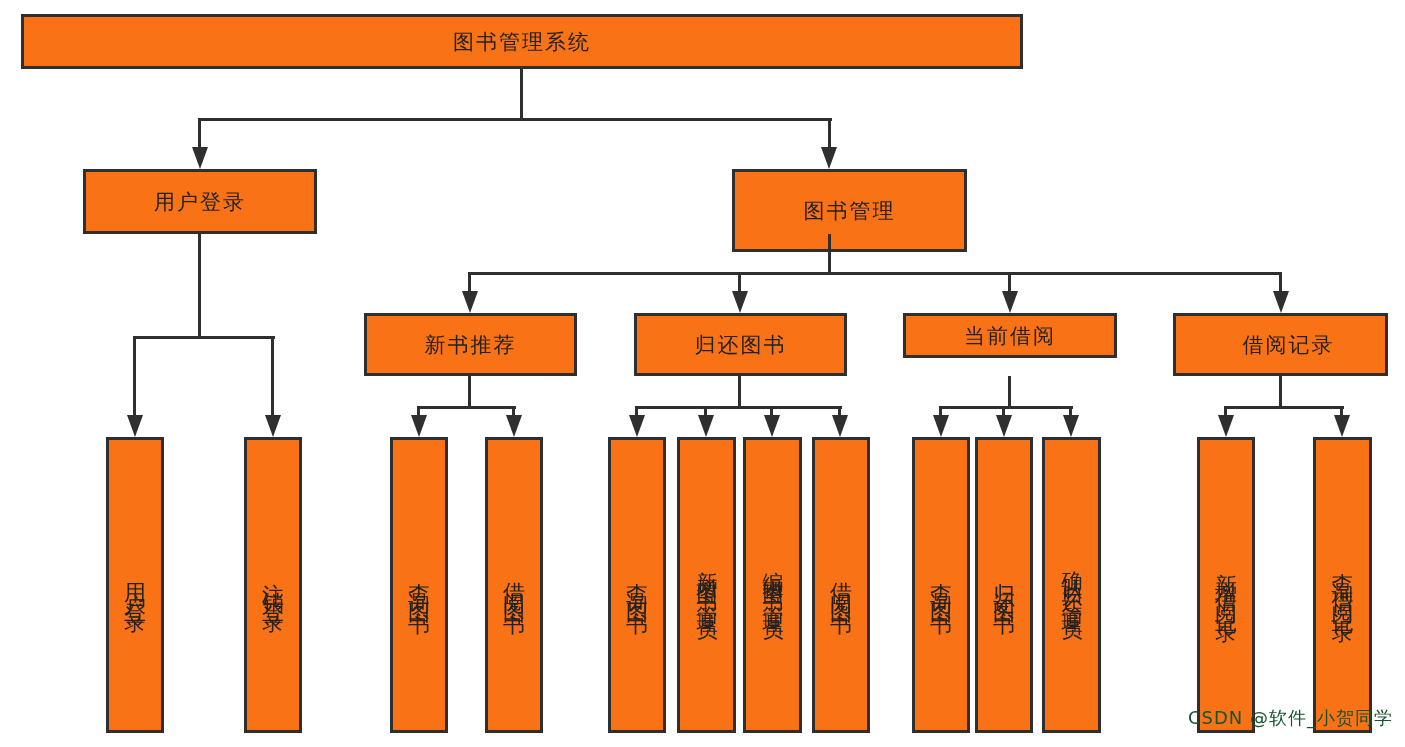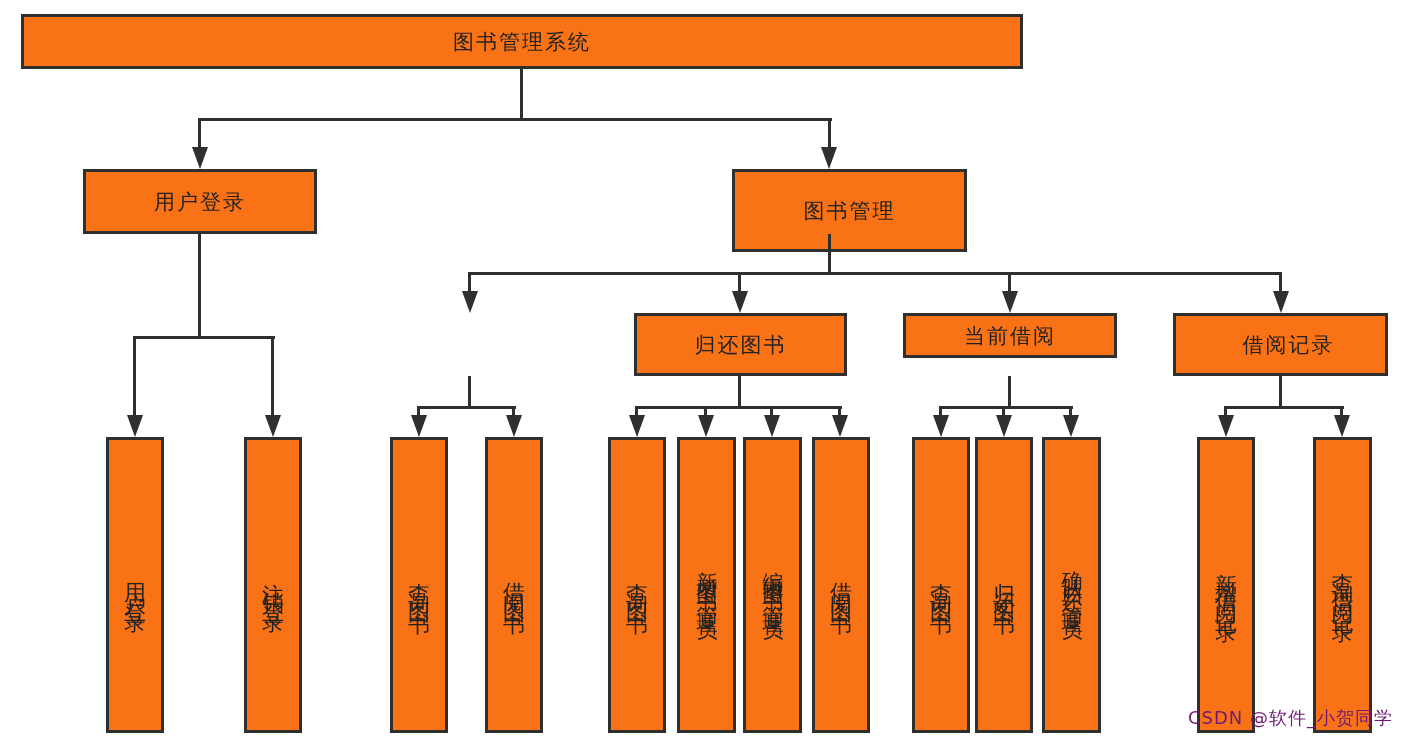--- a/index.html
+++ b/index.html
@@ -50,41 +50,44 @@
     height: 0;
     border-left: 8px solid transparent;
     border-right: 8px solid transparent;
     border-top: 22px solid #2f2f2f;
   }
   .watermark {
     position: absolute;
     right: 12px;
     top: 706px;
     font-size: 18px;
-    color: #701a75;
+    color: #14532d;
     letter-spacing: 1px;
     white-space: nowrap;
   }
 </style>
 </head>
 <body>
 
 <div class="stage">
 
   <div class="node" style="left:21px; top:14px; width:1002px; height:55px;">
     <span class="node-label">图书管理系统</span>
   </div>
 
   <div class="node" style="left:83px; top:169px; width:234px; height:65px;">
     <span class="node-label">用户登录</span>
   </div>
   <div class="node" style="left:712px; top:169px; width:235px; height:83px;margin-left:20px;">
     <span class="node-label">图书管理</span>
   </div>
 
+  <div class="node" style="left:364px; top:313px; width:213px; height:63px;">
+    <span class="node-label">新书推荐</span>
+  </div>
   <div class="node" style="left:634px; top:313px; width:213px; height:63px;">
     <span class="node-label">归还图书</span>
   </div>
   <div class="node" style="left:903px; top:313px; width:214px; height:45px;">
     <span class="node-label">当前借阅</span>
   </div>
   <div class="node" style="left:1173px; top:313px; width:215px; height:63px;padding-left:16px;">
     <span class="node-label">借阅记录</span>
   </div>
 

